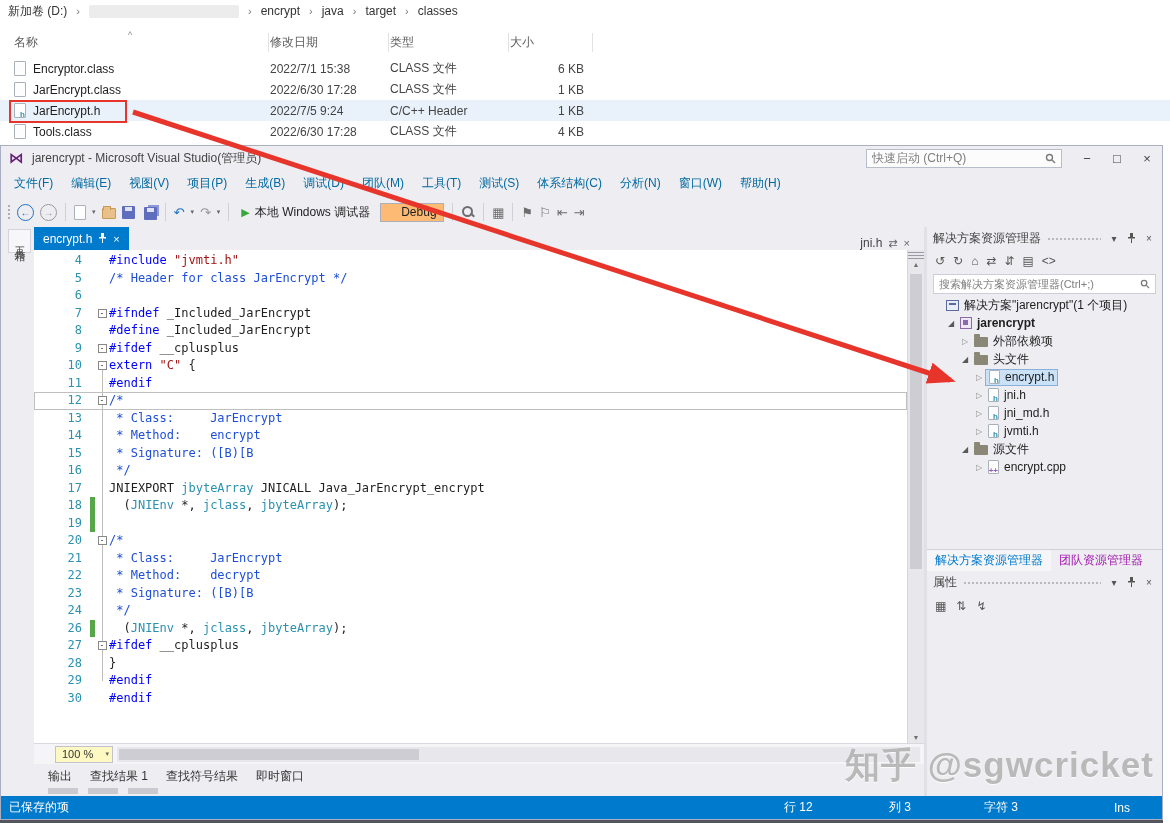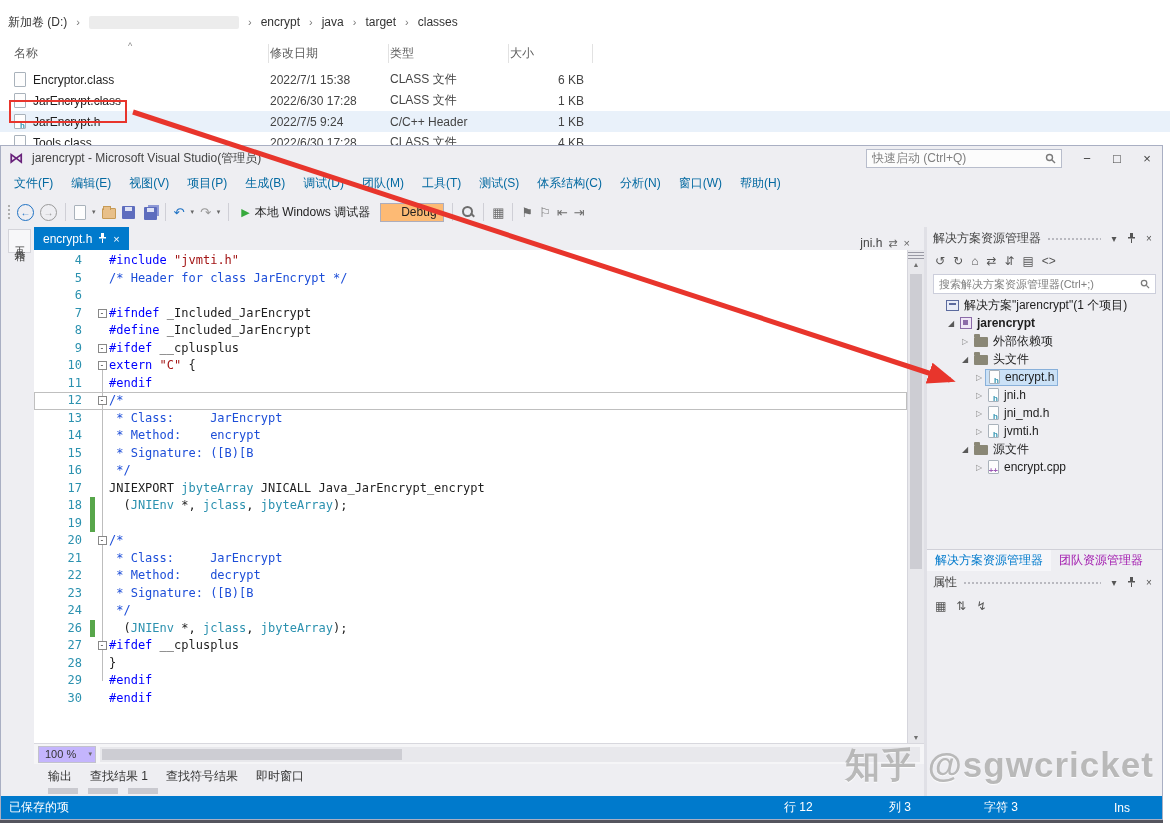--- a/index.html
+++ b/index.html
@@ -1,20 +1,20 @@
 <!DOCTYPE html>
 <html><head>
 <meta charset="utf-8">
 <style>
 *{box-sizing:border-box;margin:0;padding:0}
 body{background:#fff;font-family:"Liberation Sans","DejaVu Sans",sans-serif}
 #stage{position:relative;width:1170px;height:823px;overflow:hidden;background:#fff}
 
 
-#explorer{position:absolute;left:0;top:11px;width:1170px;height:169px;background:#fff}
+#explorer{position:absolute;left:0;top:0;width:1170px;height:169px;background:#fff}
 .pathbar{height:22px;display:flex;align-items:center;font-size:12px;color:#333;padding-left:6px}
 .pseg{padding:0 2px;cursor:default}
 .chev{color:#777;margin:0 7px;font-size:11px}
 .redact{width:150px;height:13px;background:#ececec;border-radius:2px;margin:0 2px}
 .colrow{position:relative;margin-top:8px;height:24px;display:grid;grid-template-columns:256px 120px 120px 86px;align-items:center;padding-left:14px;font-size:12px;color:#5c5c5c}
 .sortmark{position:absolute;left:128px;top:30px;font-size:9px;color:#888}
 .colsep{position:absolute;top:33px;height:19px;width:1px;background:#e2e2e2}
 .files{margin-top:4px}
 .frow{display:grid;grid-template-columns:256px 120px 120px 86px;height:21px;align-items:center;padding-left:14px;font-size:12px;color:#1e1e1e}
 .frow.selected{background:#e9f1fa}
@@ -83,21 +83,21 @@
 .foldbox{width:9px;height:9px;border:1px solid #888;background:#fff;font-size:8px;line-height:7px;text-align:center;color:#333}
 .ctext{white-space:pre}
 .seg-pp{color:#0000ff}.seg-com{color:#1d4ed8}.seg-str{color:#a31515}.seg-ty{color:#2b91af}.seg-pl{color:#1e1e1e}
 .guide{position:absolute;left:68px;top:120px;width:1px;height:311px;background:#bdbdbd}
 .vscroll{position:absolute;right:0;top:0;bottom:0;width:17px;background:#e8e8ec;border-left:1px solid #d5d5dc}
 .vsplit{height:9px;border-bottom:1px solid #9a9aa5;background:repeating-linear-gradient(180deg,#e8e8ec 0 2px,#9a9aa5 2px 3px,#e8e8ec 3px 5px,#9a9aa5 5px 6px,#e8e8ec 6px 9px)}
 .varrow{height:11px;display:flex;align-items:center;justify-content:center;font-size:7px;color:#707070}
 .varrow.dn{position:absolute;bottom:0;left:0;right:0}
 .vthumb{position:absolute;left:2px;right:2px;top:24px;height:295px;background:#cdcdd3}
 .zoomrow{height:21px;display:flex;align-items:center;background:#f5f5f7;border-top:1px solid #d8d8de}
-.zoombox{width:58px;height:17px;margin-left:4px;background:#c4b5fd;border:1px solid #c2c2cc;font-size:11px;display:flex;align-items:center;padding-left:6px;color:#333}
+.zoombox{width:58px;height:17px;margin-left:21px;background:#fef9c3;border:1px solid #c2c2cc;font-size:11px;display:flex;align-items:center;padding-left:6px;color:#333}
 .zcaret{margin-left:auto;font-size:7px;color:#666;margin-right:3px}
 .htrack{flex:1;height:15px;margin:0 4px;background:#e8e8ec;position:relative}
 .hthumb{position:absolute;left:2px;top:2px;height:11px;width:300px;background:#cdcdd3}
 .outtabs{height:24px;display:flex;align-items:center;gap:18px;padding-left:14px;font-size:12px;color:#333}
 .stubrow{height:8px;display:flex;gap:10px;padding-left:14px;align-items:flex-start}
 .stub{width:30px;height:6px;background:#c9c9cf}
 .splitterv{width:3px;background:#e0e0e6;flex:none}
 
 
 .rightpanel{width:235px;flex:none;display:flex;flex-direction:column;background:#eeeef2}

